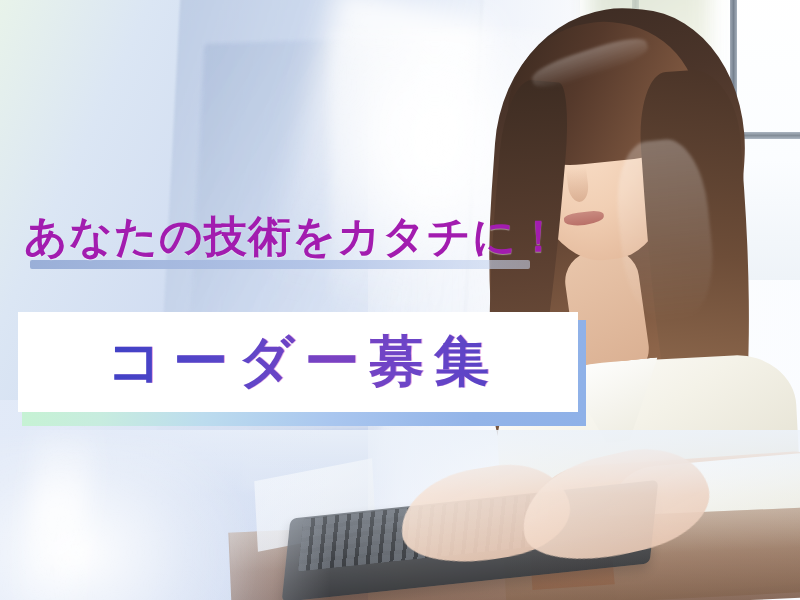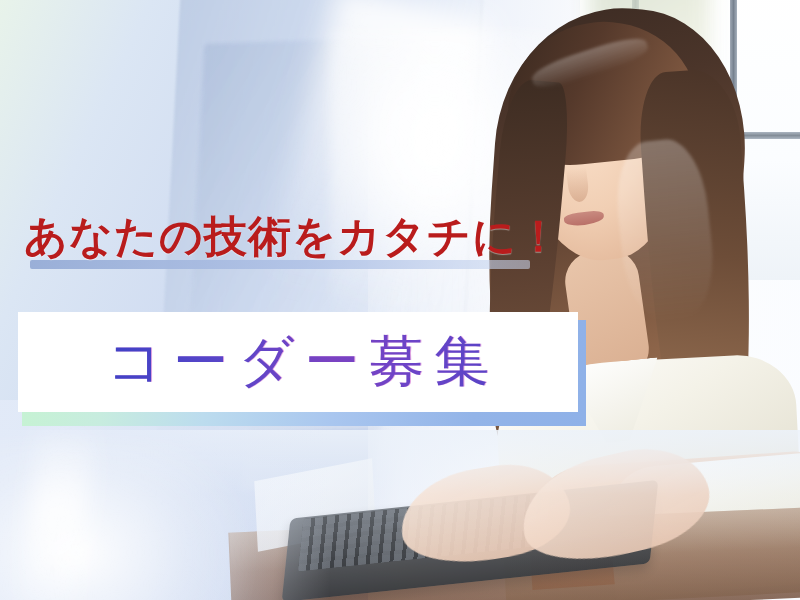--- a/index.html
+++ b/index.html
@@ -382,21 +382,21 @@
     border-radius: 2px;
   }
   .headline {
     position: absolute;
     left: 0; top: 0;
     margin: 0;
     font-family: "DejaVu Sans", "Liberation Sans", sans-serif;
     font-size: 43px;
     font-weight: 700;
     letter-spacing: 1px;
-    color: #b91c1c;
+    color: #a21caf;
     white-space: nowrap;
     text-shadow: 0 1px 1px rgba(255,255,255,0.45);
   }
 
   
   .panel-shadow {
     position: absolute;
     left: 22px;
     top: 320px;
     width: 564px;
@@ -419,21 +419,21 @@
   }
   .panel-text {
     position: absolute;
     left: 0; right: 0;
     top: 50%;
     transform: translateY(-50%);
     margin: 0;
     text-align: center;
     font-family: "DejaVu Serif", "Liberation Serif", serif;
     font-size: 55px;
-    font-weight: 400;
+    font-weight: 700;
     letter-spacing: 10px;
     text-indent: 10px;
     white-space: nowrap;
     background: linear-gradient(92deg,
       #3f3fc0 0%,
       #4242c6 18%,
       #5a46c9 38%,
       #7a42c2 56%,
       #6a45c8 72%,
       #4040c2 100%);

